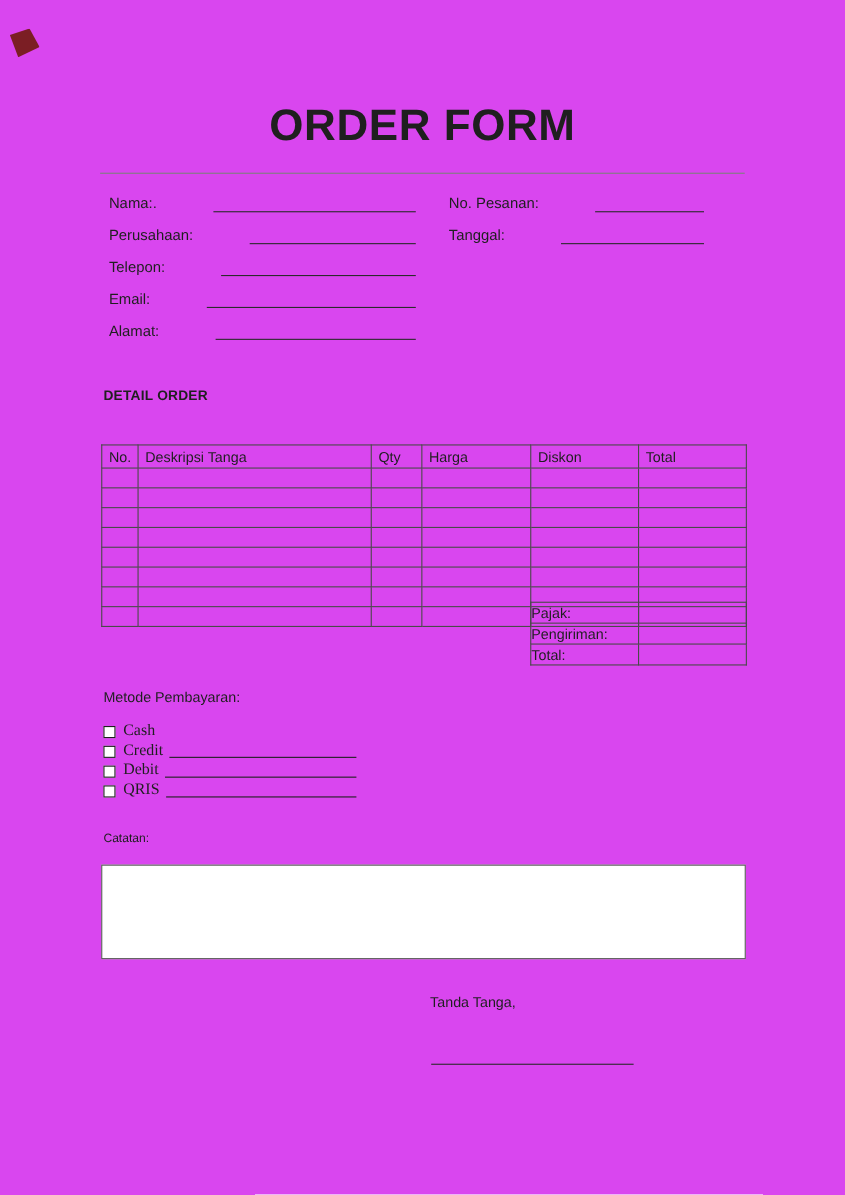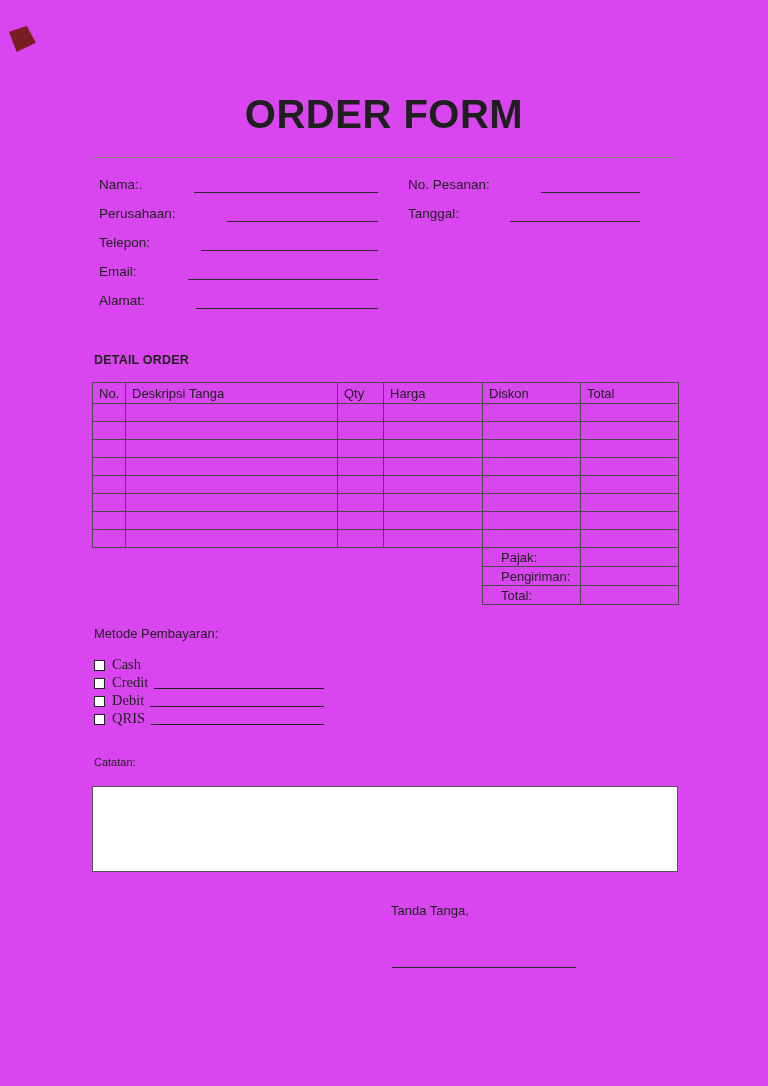--- a/index.html
+++ b/index.html
@@ -24,32 +24,32 @@
   }
   .fields-left  { position:absolute; left:99px;  top:175px; width:279px; }
   .fields-right { position:absolute; left:408px; top:175px; width:232px; }
   .field-row { height:29px; display:flex; font-size:13.5px;gap:47px; }
   .field-row .lbl { white-space:nowrap; padding-right:4px; line-height:19px; }
   .field-row .line { flex:1; height:17px; border-bottom:1px solid #2b2b2b; }
 
   .detail-heading { position:absolute; left:94px; top:353px; font-size:12.5px; letter-spacing:0.2px;font-weight:bold; }
 
   table.order {
-    position:absolute; left:92px; top:382px; width:586px;
+    position:absolute; left:92px; top:404px; width:586px;
     border-collapse:collapse; table-layout:fixed; font-size:13px;
   }
   table.order th, table.order td { border:1px solid #4a4a4a; padding:0 0 0 6px; overflow:hidden; }
   table.order th { height:20px; text-align:left; font-weight:normal; }
   table.order td { height:17px; }
 
   table.summary {
     position:absolute; left:482px; top:547px; width:196px;
     border-collapse:collapse; table-layout:fixed; font-size:13px;
   }
-  table.summary td { border:1px solid #4a4a4a; height:18px; padding:0 0 0 18px; overflow:hidden; }
+  table.summary td { border:1px solid #4a4a4a; height:18px; padding:0 0 0 0; overflow:hidden; }
 
   .payment-heading { position:absolute; left:94px; top:626px; font-size:13px; }
   .payment-options {
     position:absolute; left:94px; top:655px; width:230px;
     font-family:"Liberation Serif", serif; font-size:14.5px;
   }
   .option-row { display:flex; align-items:center; height:18px; line-height:16px; }
   .checkbox { width:9px; height:9px; border:1.1px solid #1f1f1f; margin:2px 7px 0 0; flex:none; background:#fff; }
   .option-line { flex:1; height:12px; margin-left:6px; border-bottom:1.1px solid #1f1f1f; }
 

